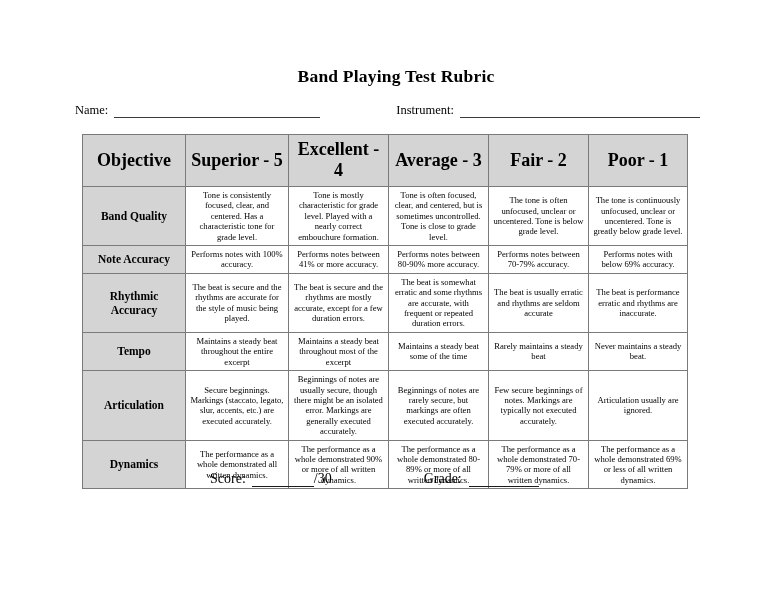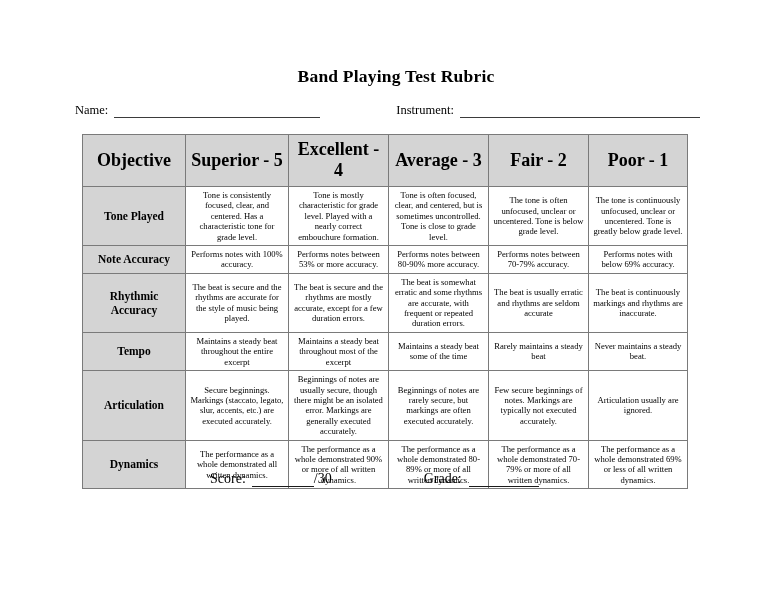--- a/index.html
+++ b/index.html
@@ -154,42 +154,42 @@
         <th class="col-objective">Objective</th>
         <th>Superior - 5</th>
         <th>Excellent - 4</th>
         <th>Average - 3</th>
         <th>Fair - 2</th>
         <th>Poor - 1</th>
       </tr>
     </thead>
     <tbody>
       <tr>
-        <td class="rowhead">Tone Played</td>
+        <td class="rowhead">Band Quality</td>
         <td class="cell">Tone is consistently focused, clear, and centered.  Has a characteristic tone for grade level.</td>
         <td class="cell">Tone is mostly characteristic for grade level. Played with a nearly correct embouchure formation.</td>
         <td class="cell">Tone is often focused, clear, and centered, but is sometimes uncontrolled.  Tone is close to grade level.</td>
         <td class="cell">The tone is often unfocused, unclear or uncentered. Tone is below grade level.</td>
         <td class="cell">The tone is continuously unfocused, unclear or uncentered. Tone is greatly below grade level.</td>
       </tr>
       <tr>
         <td class="rowhead">Note Accuracy</td>
         <td class="cell">Performs notes with 100% accuracy.</td>
-        <td class="cell">Performs notes between 53% or more accuracy.</td>
+        <td class="cell">Performs notes between 41% or more accuracy.</td>
         <td class="cell">Performs notes between 80-90% more accuracy.</td>
         <td class="cell">Performs notes between 70-79% accuracy.</td>
         <td class="cell">Performs notes with below 69% accuracy.</td>
       </tr>
       <tr>
         <td class="rowhead">Rhythmic Accuracy</td>
         <td class="cell">The beat is secure and the rhythms are accurate for the style of music being played.</td>
         <td class="cell">The beat is secure and the rhythms are mostly accurate, except for a few duration errors.</td>
         <td class="cell">The beat is somewhat erratic and some rhythms are accurate, with frequent or repeated duration errors.</td>
         <td class="cell">The beat is usually erratic and rhythms are seldom accurate</td>
-        <td class="cell">The beat is continuously markings and rhythms are inaccurate.</td>
+        <td class="cell">The beat is performance erratic and rhythms are inaccurate.</td>
       </tr>
       <tr>
         <td class="rowhead">Tempo</td>
         <td class="cell">Maintains a steady beat throughout the entire excerpt</td>
         <td class="cell">Maintains a steady beat throughout most of the excerpt</td>
         <td class="cell">Maintains a steady beat some of the time</td>
         <td class="cell">Rarely maintains a steady beat</td>
         <td class="cell">Never maintains a steady beat.</td>
       </tr>
       <tr>

